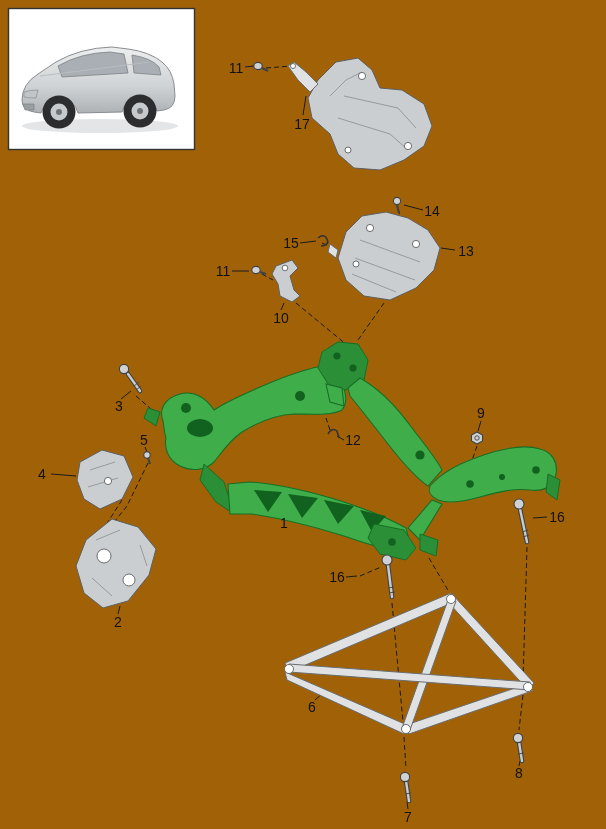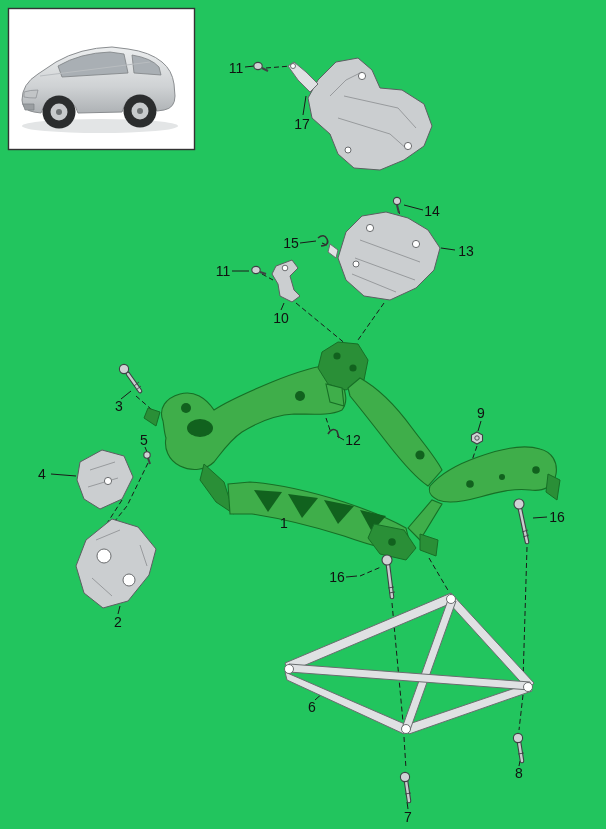--- a/index.html
+++ b/index.html
@@ -1,17 +1,17 @@
 <!DOCTYPE html>
 <html><head>
 <meta charset="utf-8">
 <style>
   html,body{margin:0;padding:0;background:#ffffff;}
   .canvas{
-    position:relative;width:606px;height:829px;background:#22c55e;
+    position:relative;width:606px;height:829px;background:#a16207;
     font-family:"Liberation Sans",sans-serif;overflow:hidden;
   }
   svg{display:block;}
   text.callout{
     font-family:"Liberation Sans",sans-serif;
     font-size:14px;fill:#111;text-anchor:middle;dominant-baseline:central;
     cursor:pointer;
   }
   .solidLine{stroke:#1a1a1a;stroke-width:1;fill:none;}
   .dashLine{stroke:#1a1a1a;stroke-width:1;stroke-dasharray:5 3;fill:none;}

